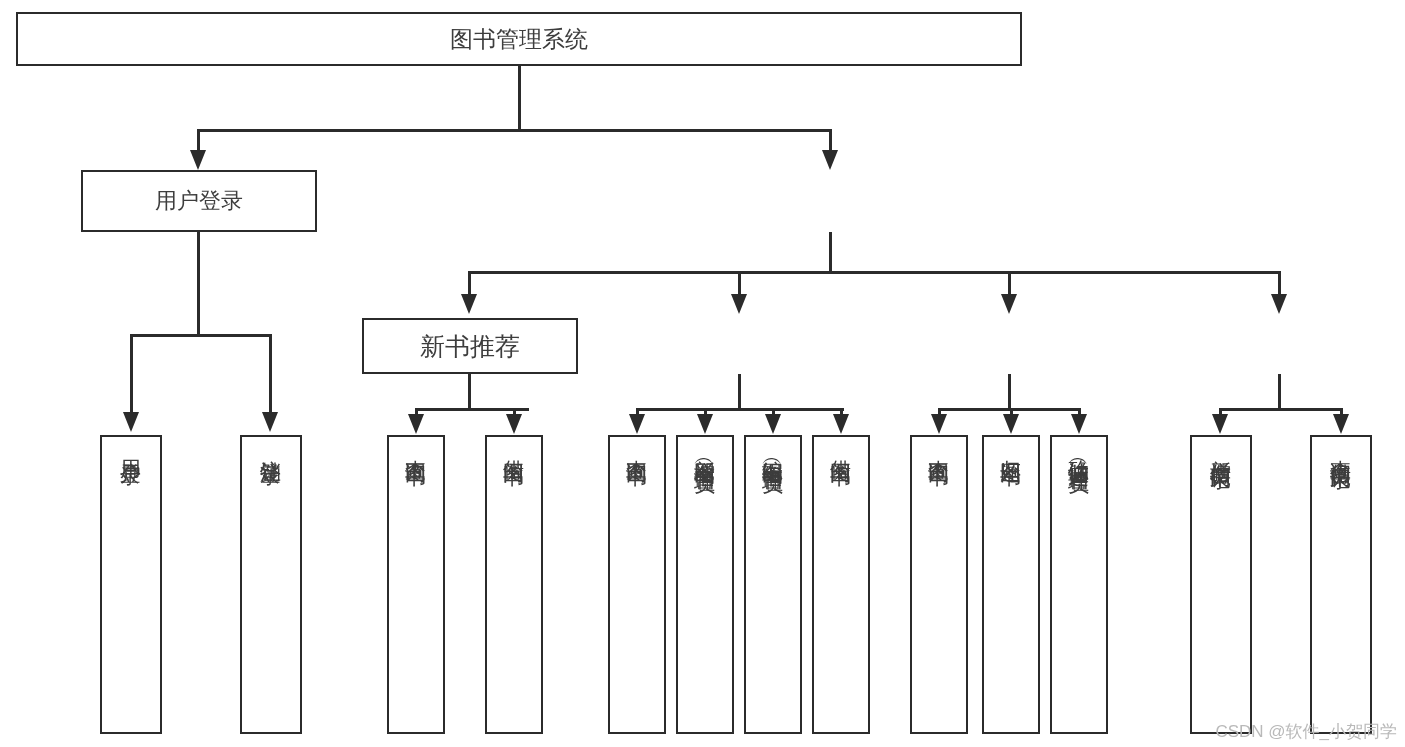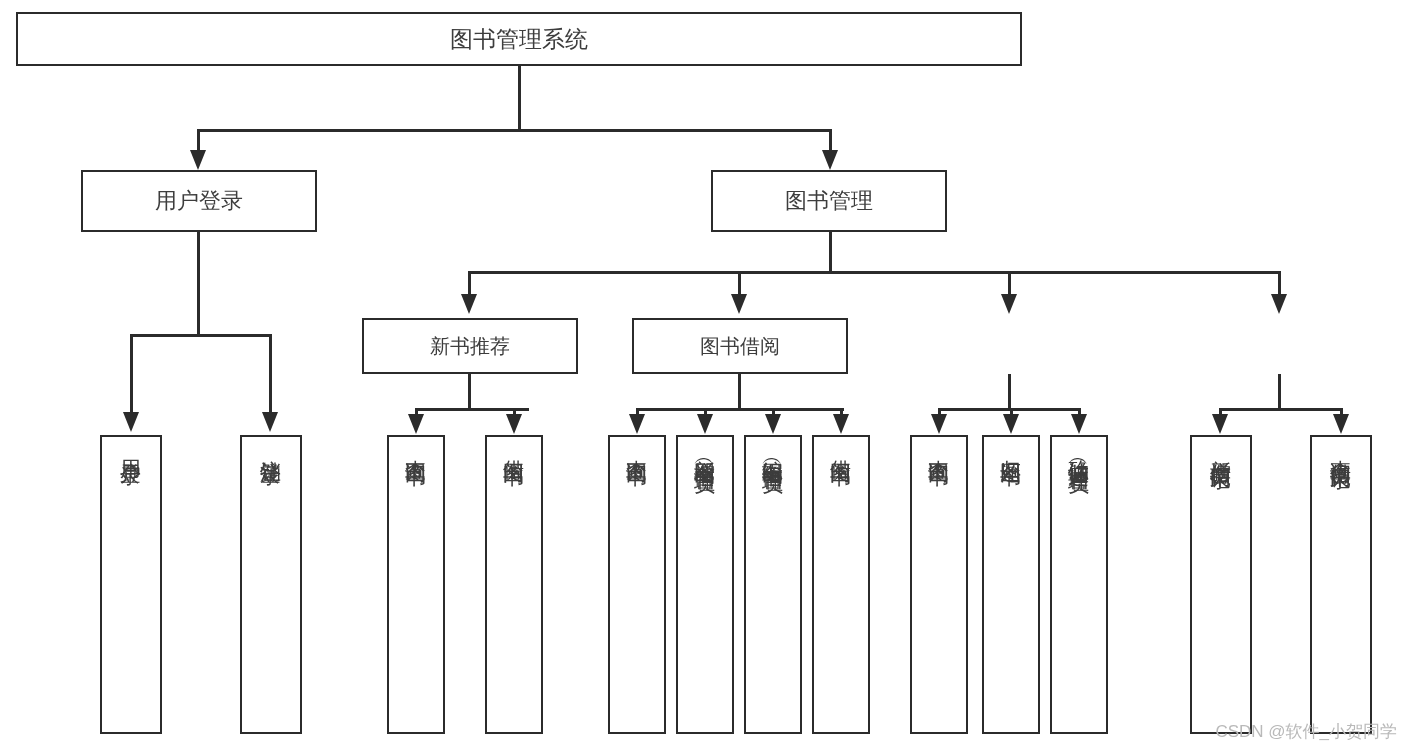--- a/index.html
+++ b/index.html
@@ -30,21 +30,21 @@
     color: #3d3d3d;
     text-align: center;
   }
   .node.root {
     font-size: 23px;
   }
   .node.lvl2 {
     font-size: 22px;
   }
   .node.lvl3 {
-    font-size: 20px;
+    font-size: 25px;
     text-align: center;
   }
   
   .node.leaf {
     font-size: 21px;
     padding: 6px 0;
     align-items: flex-start;
     justify-content: center;
   }
   .node.leaf .vtext {
@@ -92,23 +92,20 @@
 
   <div class="ln v" style="left:518px; top:66px; width:3px; height:65px;"></div>
   <div class="ln h" style="left:197px; top:129px; width:635px; height:3px;"></div>
   <div class="ln v" style="left:197px; top:129px; width:3px; height:26px;"></div>
   <div class="arrow" style="left:190px; top:150px;"></div>
   <div class="ln v" style="left:829px; top:129px; width:3px; height:26px;"></div>
   <div class="arrow" style="left:822px; top:150px;"></div>
 
   <div class="node lvl2" style="left:81px; top:170px; width:236px; height:62px;">
     <span>用户登录</span>
-  </div>
-  <div class="node lvl2" style="left:711px; top:170px; width:236px; height:62px;">
-    <span>图书管理</span>
   </div>
 
   <div class="ln v" style="left:197px; top:232px; width:3px; height:105px;"></div>
   <div class="ln h" style="left:130px; top:334px; width:142px; height:3px;"></div>
   <div class="ln v" style="left:130px; top:334px; width:3px; height:80px;"></div>
   <div class="arrow" style="left:123px; top:412px;"></div>
   <div class="ln v" style="left:269px; top:334px; width:3px; height:80px;"></div>
   <div class="arrow" style="left:262px; top:412px;"></div>
 
   <div class="ln v" style="left:829px; top:232px; width:3px; height:42px;"></div>
@@ -118,23 +115,20 @@
   <div class="ln v" style="left:738px; top:271px; width:3px; height:26px;"></div>
   <div class="arrow" style="left:731px; top:294px;"></div>
   <div class="ln v" style="left:1008px; top:271px; width:3px; height:26px;"></div>
   <div class="arrow" style="left:1001px; top:294px;"></div>
   <div class="ln v" style="left:1278px; top:271px; width:3px; height:26px;"></div>
   <div class="arrow" style="left:1271px; top:294px;"></div>
 
   <div class="node lvl3" style="left:362px; top:318px; width:216px; height:56px;">
     <span>新书推荐</span>
   </div>
-  <div class="node lvl3" style="left:632px; top:318px; width:216px; height:56px;">
-    <span>图书借阅</span>
-  </div>
 
   <div class="ln v" style="left:468px; top:374px; width:3px; height:37px;"></div>
   <div class="ln h" style="left:415px; top:408px; width:114px; height:3px;"></div>
   <div class="ln v" style="left:415px; top:408px; width:3px; height:8px;"></div>
   <div class="arrow" style="left:408px; top:414px;"></div>
   <div class="ln v" style="left:513px; top:408px; width:3px; height:8px;"></div>
   <div class="arrow" style="left:506px; top:414px;"></div>
 
   <div class="ln v" style="left:738px; top:374px; width:3px; height:37px;"></div>
   <div class="ln h" style="left:636px; top:408px; width:208px; height:3px;"></div>

